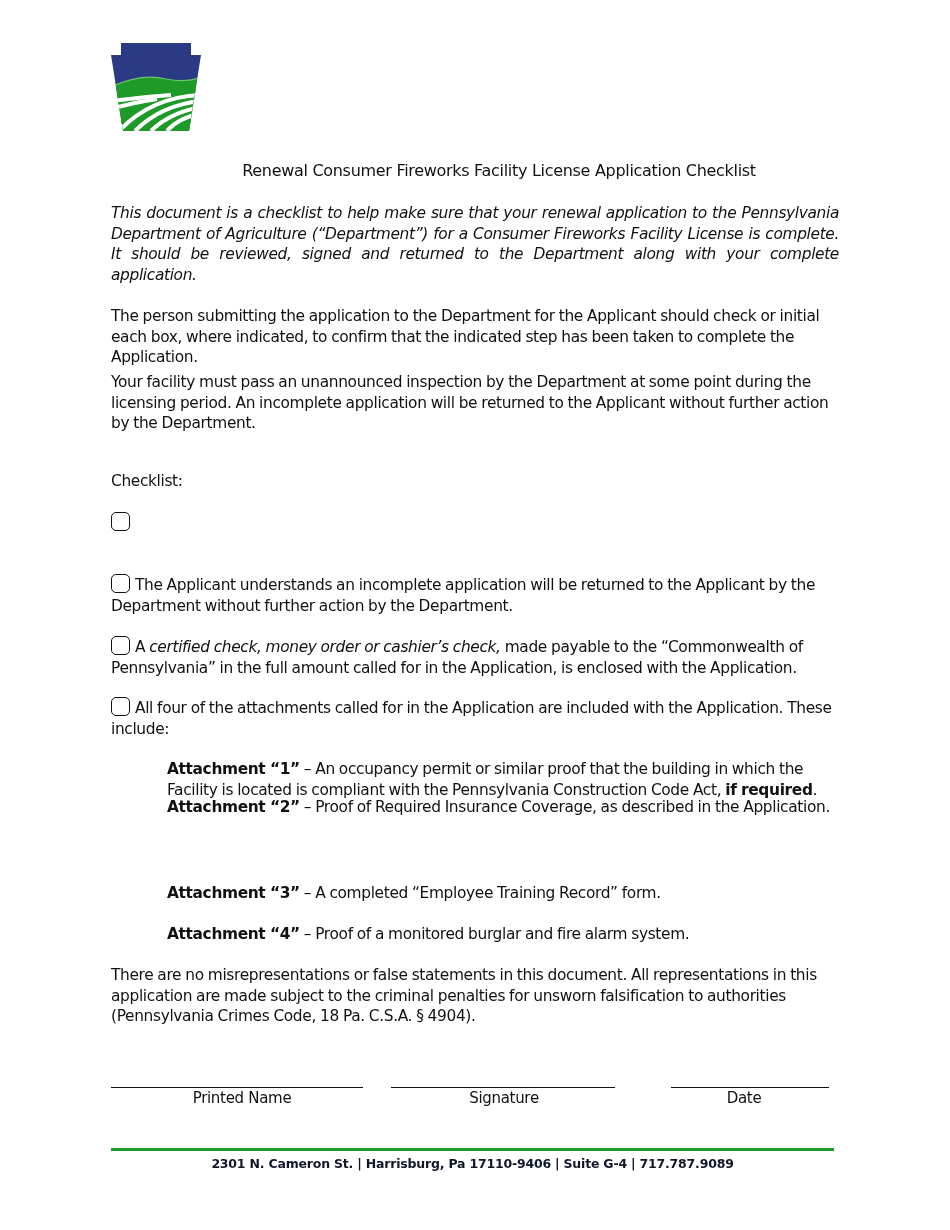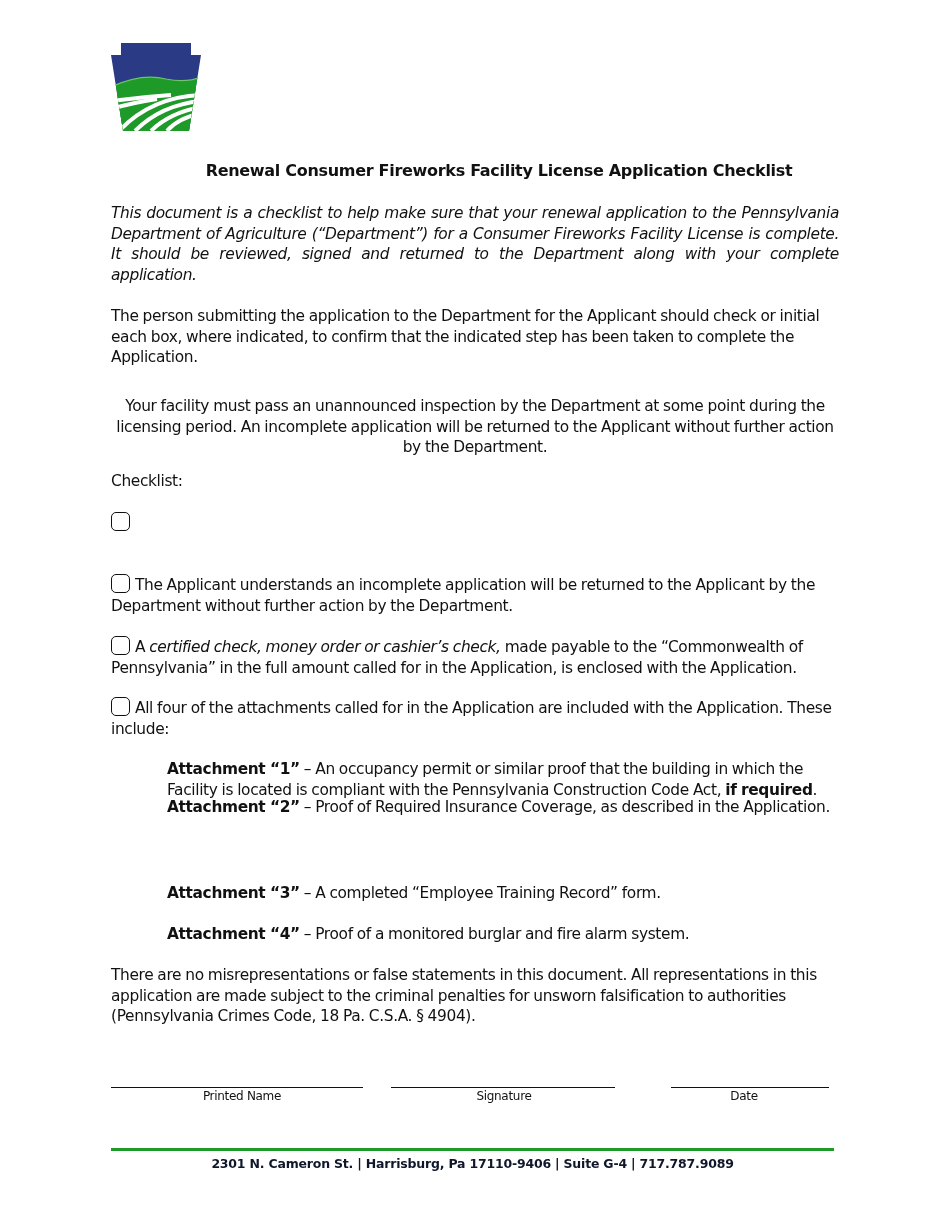--- a/index.html
+++ b/index.html
@@ -41,21 +41,21 @@
     letter-spacing: -0.3px;
     transform: scaleX(0.92);
     transform-origin: left center;
     white-space: nowrap;
   }
   .title {
     position: absolute;
     left: 0; right: 0; top: 161px;
     text-align: center;
     font-family: "DejaVu Sans", sans-serif;
-    font-weight: bold;
+    font-weight: normal;
     font-size: 16px;
     letter-spacing: -0.3px;
     margin-left: 48px;
   }
   .para {
     position: absolute;
     left: 111px; width: 728px;
     font-family: "DejaVu Sans", sans-serif;
     font-size: 15.4px;
     line-height: 20.6px;
@@ -84,21 +84,21 @@
   b { font-weight: bold; }
   .sig-line {
     position: absolute;
     top: 1087px;
     border-top: 1.3px solid #111;
   }
   .sig-label {
     position: absolute;
     top: 1089px;
     font-family: "DejaVu Sans", sans-serif;
-    font-size: 12px;
+    font-size: 15px;
     text-align: center;
     letter-spacing: -0.3px;
   }
   .footer-rule {
     position: absolute;
     left: 111px; top: 1148px;
     width: 723px; height: 3px;
     background: #1e9a28;
   }
   .footer-addr {
@@ -136,21 +136,21 @@
       </g>
       <path d="M0 44 Q30 30 55 36 Q75 40 90 34" stroke="#6cc36a" stroke-width="1.2" fill="none"></path>
     </g>
   </svg>
 </div>
 
 <div class="title">Renewal Consumer Fireworks Facility License Application Checklist</div>
 
 <p class="para justify" style="top:203px;">This document is a checklist to help make sure that your renewal application to the Pennsylvania Department of Agriculture (“Department”) for a Consumer Fireworks Facility License is complete. It should be reviewed, signed and returned to the Department along with your complete application.</p>
 <p class="para" style="top:306px;">The person submitting the application to the Department for the Applicant should check or initial each box, where indicated, to confirm that the indicated step has been taken to complete the Application.</p>
-<p class="para" style="top:396px;text-align:center;">Your facility must pass an unannounced inspection by the Department at some point during the licensing period. An incomplete application will be returned to the Applicant without further action by the Department.</p>
+<p class="para" style="top:372px;">Your facility must pass an unannounced inspection by the Department at some point during the licensing period. An incomplete application will be returned to the Applicant without further action by the Department.</p>
 
 <p class="para" style="top:471px;">Checklist:</p>
 
 <div class="para" style="top:512px;">
   <span class="check-box"></span>
 </div>
 <div class="para" style="top:574px;">
   <span class="check-box"></span><span>The Applicant understands an incomplete application will be returned to the Applicant by the Department without further action by the Department.</span>
 </div>
 <div class="para" style="top:636px;">

